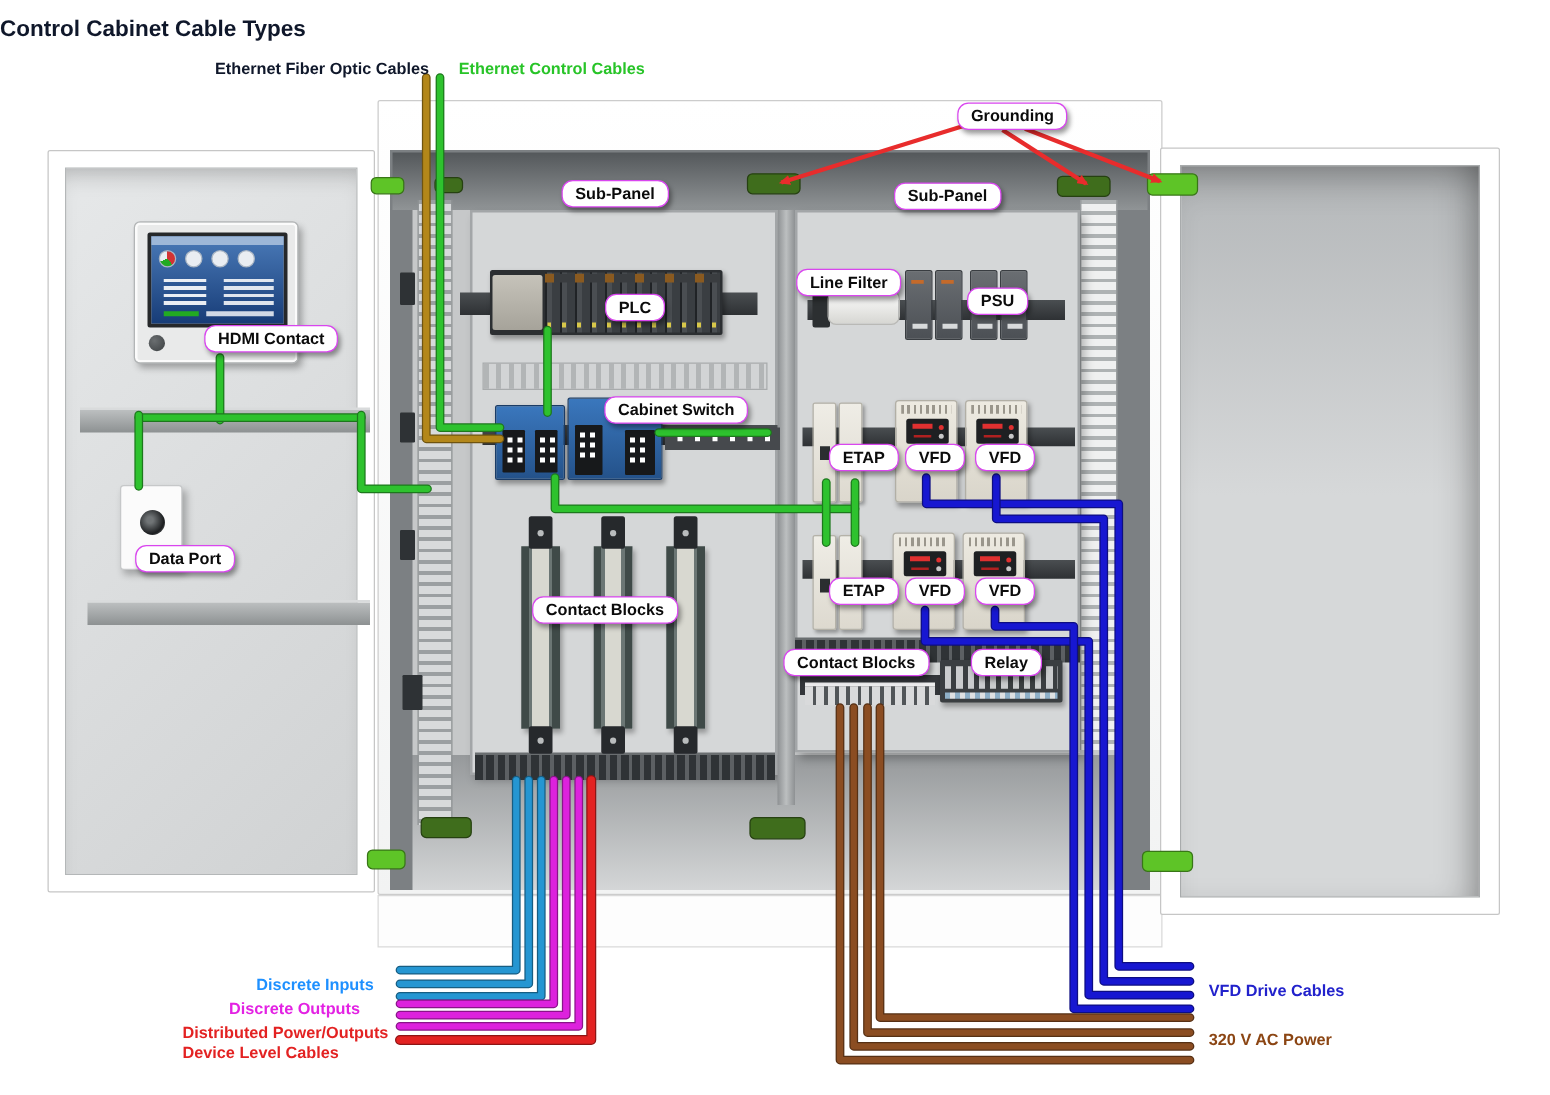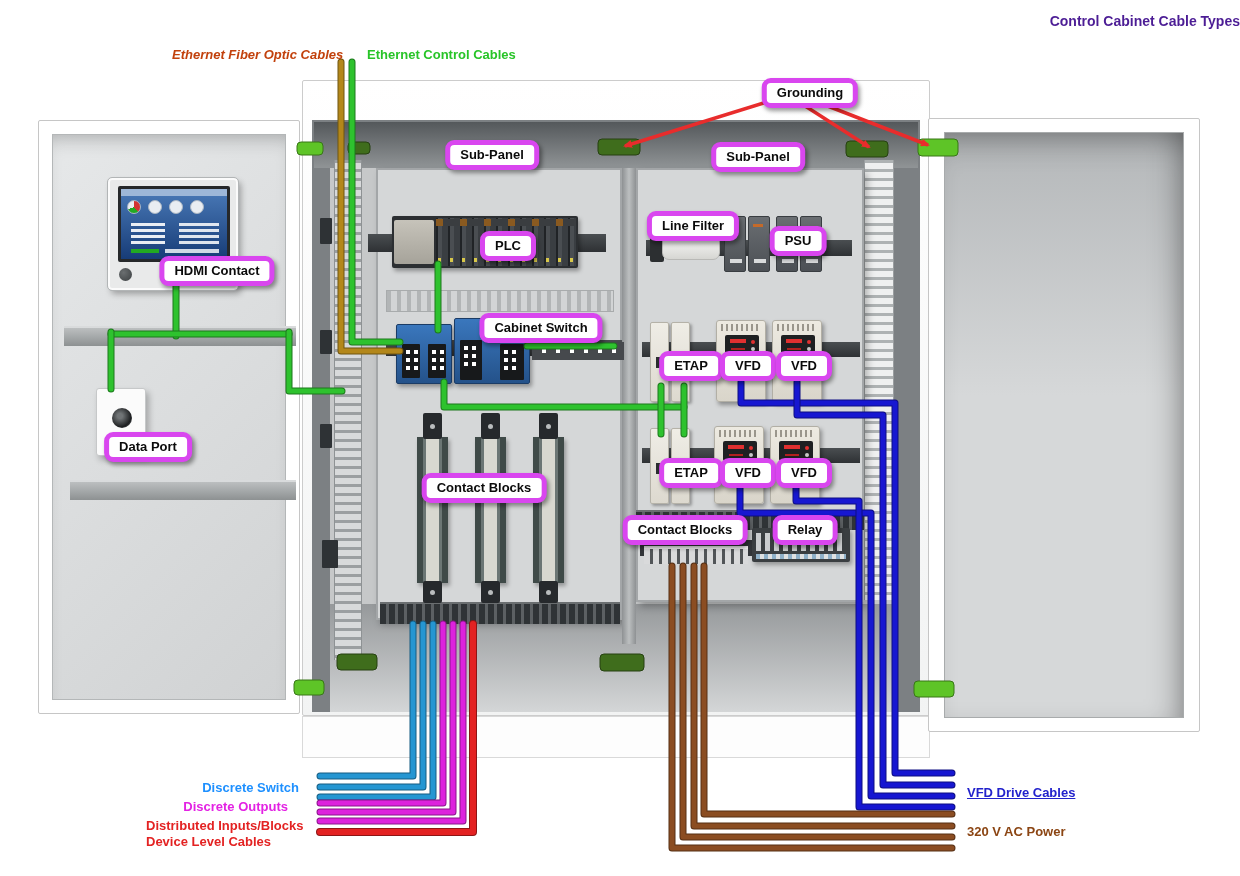--- a/index.html
+++ b/index.html
@@ -1,20 +1,20 @@
 <!DOCTYPE html>
 <html><head>
 <meta charset="utf-8">
 <style>
   html,body{margin:0;padding:0;background:#fff;}
   .stage{position:relative;width:1240px;height:876px;background:#ffffff;overflow:hidden;
          font-family:"Liberation Sans",sans-serif;}
   .stage div{position:absolute;box-sizing:border-box;}
 
-  .title{left:0;right:0;top:13px;text-align:right;font-size:14px;font-weight:bold;color:#4c1d95;}
+  .title{left:0;right:0;top:13px;text-align:left;font-size:18px;font-weight:bold;color:#0f172a;}
 
   
   .cab-shell{left:302px;top:80px;width:628px;height:636px;background:linear-gradient(180deg,#ffffff,#f2f3f3);
              border:1px solid #cccccc;border-radius:2px;}
   .int-frame{left:312px;top:120px;width:608px;height:592px;background:#7c8083;}
   .int-top{left:314px;top:122px;width:604px;height:46px;background:linear-gradient(#54585b,#909496);}
   .int-back{left:330px;top:168px;width:562px;height:436px;background:#c6c8c9;}
   .int-lower{left:330px;top:604px;width:562px;height:108px;background:linear-gradient(#96999b,#d4d6d7);}
   .plinth{left:302px;top:716px;width:628px;height:42px;background:#fdfdfd;border:1px solid #d9d9d9;}
 
@@ -116,34 +116,34 @@
   .cb-rail{left:640px;top:540px;width:118px;height:16px;background:#33363a;}
   .cb-terms{left:644px;top:546px;width:104px;height:18px;border-top:3px solid #ededee;
             background:repeating-linear-gradient(90deg,#d9dadb 0 6px,#515558 6px 9px);}
   .relay{left:752px;top:528px;width:98px;height:34px;background:#3a3e41;border-radius:2px;box-shadow:2px 3px 4px rgba(0,0,0,.3);}
   .relay:before{content:"";position:absolute;left:4px;top:5px;right:4px;height:18px;
                 background:repeating-linear-gradient(90deg,#caccce 0 5px,#3a3e41 5px 9px);}
   .relay:after{content:"";position:absolute;left:4px;bottom:3px;right:4px;height:5px;
                background:repeating-linear-gradient(90deg,#8fb0c8 0 4px,#dfe1e2 4px 8px);}
 
   
-  .pill{position:absolute;transform:translate(-50%,-50%);background:#fff;border:5px solid #d946ef;border-radius:9px;
+  .pill{position:absolute;transform:translate(-50%,-50%);background:#fff;border:1px solid #d946ef;border-radius:9px;
         padding:2px 10px 3px;font-size:13px;font-weight:bold;color:#0b0b0b;white-space:nowrap;
         box-shadow:2px 3px 4px rgba(0,0,0,.4);z-index:40;}
   .p-ground{left:810px;top:93px;}  .p-sub-l{left:492px;top:155px;} .p-sub-r{left:758px;top:157px;}
-  .p-plc{left:508px;top:246px;}    .p-lf{left:679px;top:226px;margin-left:14px;}    .p-psu{left:798px;top:241px;}
+  .p-plc{left:508px;top:246px;}    .p-lf{left:679px;top:226px;}    .p-psu{left:798px;top:241px;}
   .p-sw{left:541px;top:328px;}     .p-etap-u{left:691px;top:366px;}.p-vfd-u1{left:748px;top:366px;}
   .p-vfd-u2{left:804px;top:366px;} .p-etap-l{left:691px;top:473px;}.p-vfd-l1{left:748px;top:473px;}
   .p-vfd-l2{left:804px;top:473px;} .p-cb-l{left:484px;top:488px;}  .p-cb-b{left:685px;top:530px;}
   .p-relay{left:805px;top:530px;}  .p-hdmi{left:217px;top:271px;}  .p-dp{left:148px;top:447px;}
   .legend{position:absolute;font-size:13px;font-weight:bold;white-space:nowrap;z-index:40;}
-  .l-fiber{left:172px;top:47px;color:#c2410c;font-style:italic;}   .l-copper{left:367px;top:47px;color:#28c428;}
+  .l-fiber{left:172px;top:47px;color:#0f172a;}   .l-copper{left:367px;top:47px;color:#28c428;}
   .l-di{right:941px;top:780px;color:#1e90ff;}    .l-do{right:952px;top:799px;color:#e322e3;}
   .l-dio{left:146px;top:818px;color:#e32222;}    .l-dlc{left:146px;top:834px;color:#e32222;}
-  .l-vfd{left:967px;top:785px;color:#2222cc;text-decoration:underline;}    .l-ac{left:967px;top:824px;color:#8b4513;}
+  .l-vfd{left:967px;top:785px;color:#2222cc;}    .l-ac{left:967px;top:824px;color:#8b4513;}
 
   svg.overlay{position:absolute;left:0;top:0;z-index:30;pointer-events:none;}
 </style>
 </head>
 <body>
 
 <div class="stage">
 
   <div class="title">Control Cabinet Cable Types</div>
 
@@ -269,23 +269,23 @@
   <div class="pill p-vfd-l1">VFD</div>
   <div class="pill p-vfd-l2">VFD</div>
   <div class="pill p-cb-l">Contact Blocks</div>
   <div class="pill p-cb-b">Contact Blocks</div>
   <div class="pill p-relay">Relay</div>
   <div class="pill p-hdmi">HDMI Contact</div>
   <div class="pill p-dp">Data Port</div>
 
   <div class="legend l-fiber">Ethernet Fiber Optic Cables</div>
   <div class="legend l-copper">Ethernet Control Cables</div>
-  <div class="legend l-di">Discrete Switch</div>
+  <div class="legend l-di">Discrete Inputs</div>
   <div class="legend l-do">Discrete Outputs</div>
-  <div class="legend l-dio">Distributed Inputs/Blocks</div>
+  <div class="legend l-dio">Distributed Power/Outputs</div>
   <div class="legend l-dlc">Device Level Cables</div>
   <div class="legend l-vfd">VFD Drive Cables</div>
   <div class="legend l-ac">320 V AC Power</div>
 
 <svg class="overlay" width="1240" height="876">
       <defs>
         <marker id="ah" markerWidth="9" markerHeight="8" refX="7" refY="4" orient="auto" markerUnits="userSpaceOnUse">
           <path d="M0,0 L9,4 L0,8 Z" fill="#e82c2c"></path>
         </marker>
       </defs>

